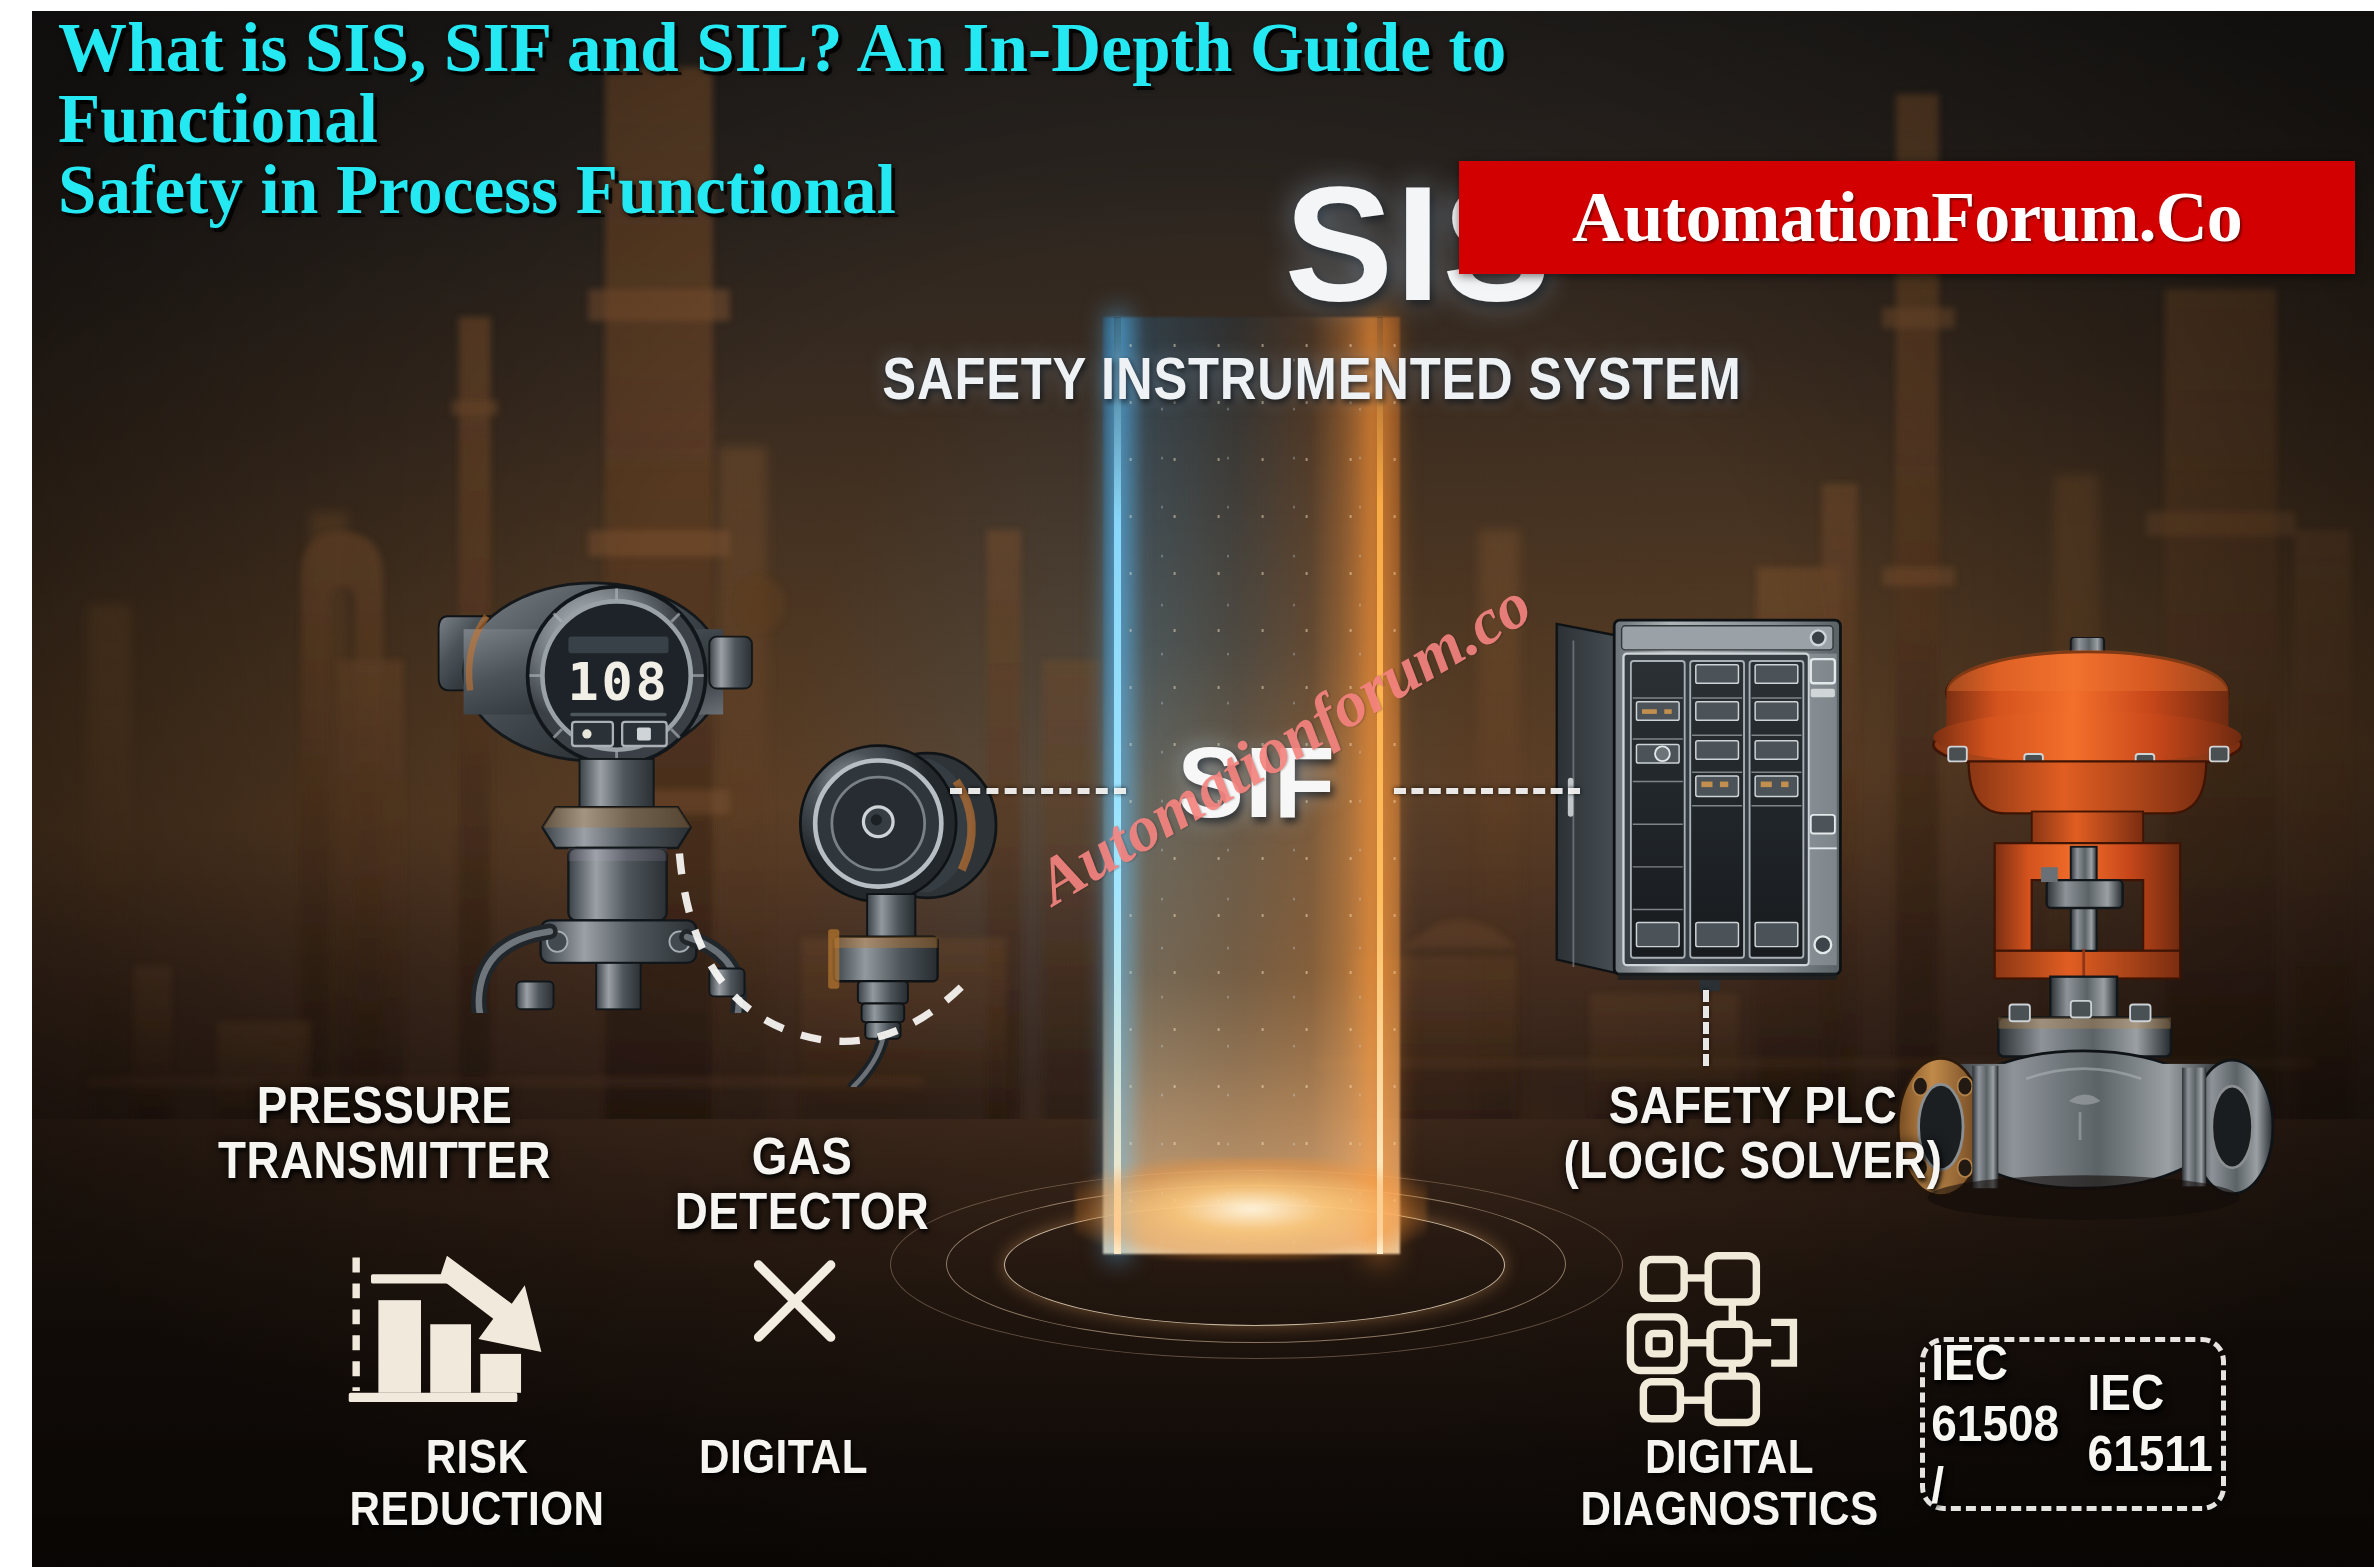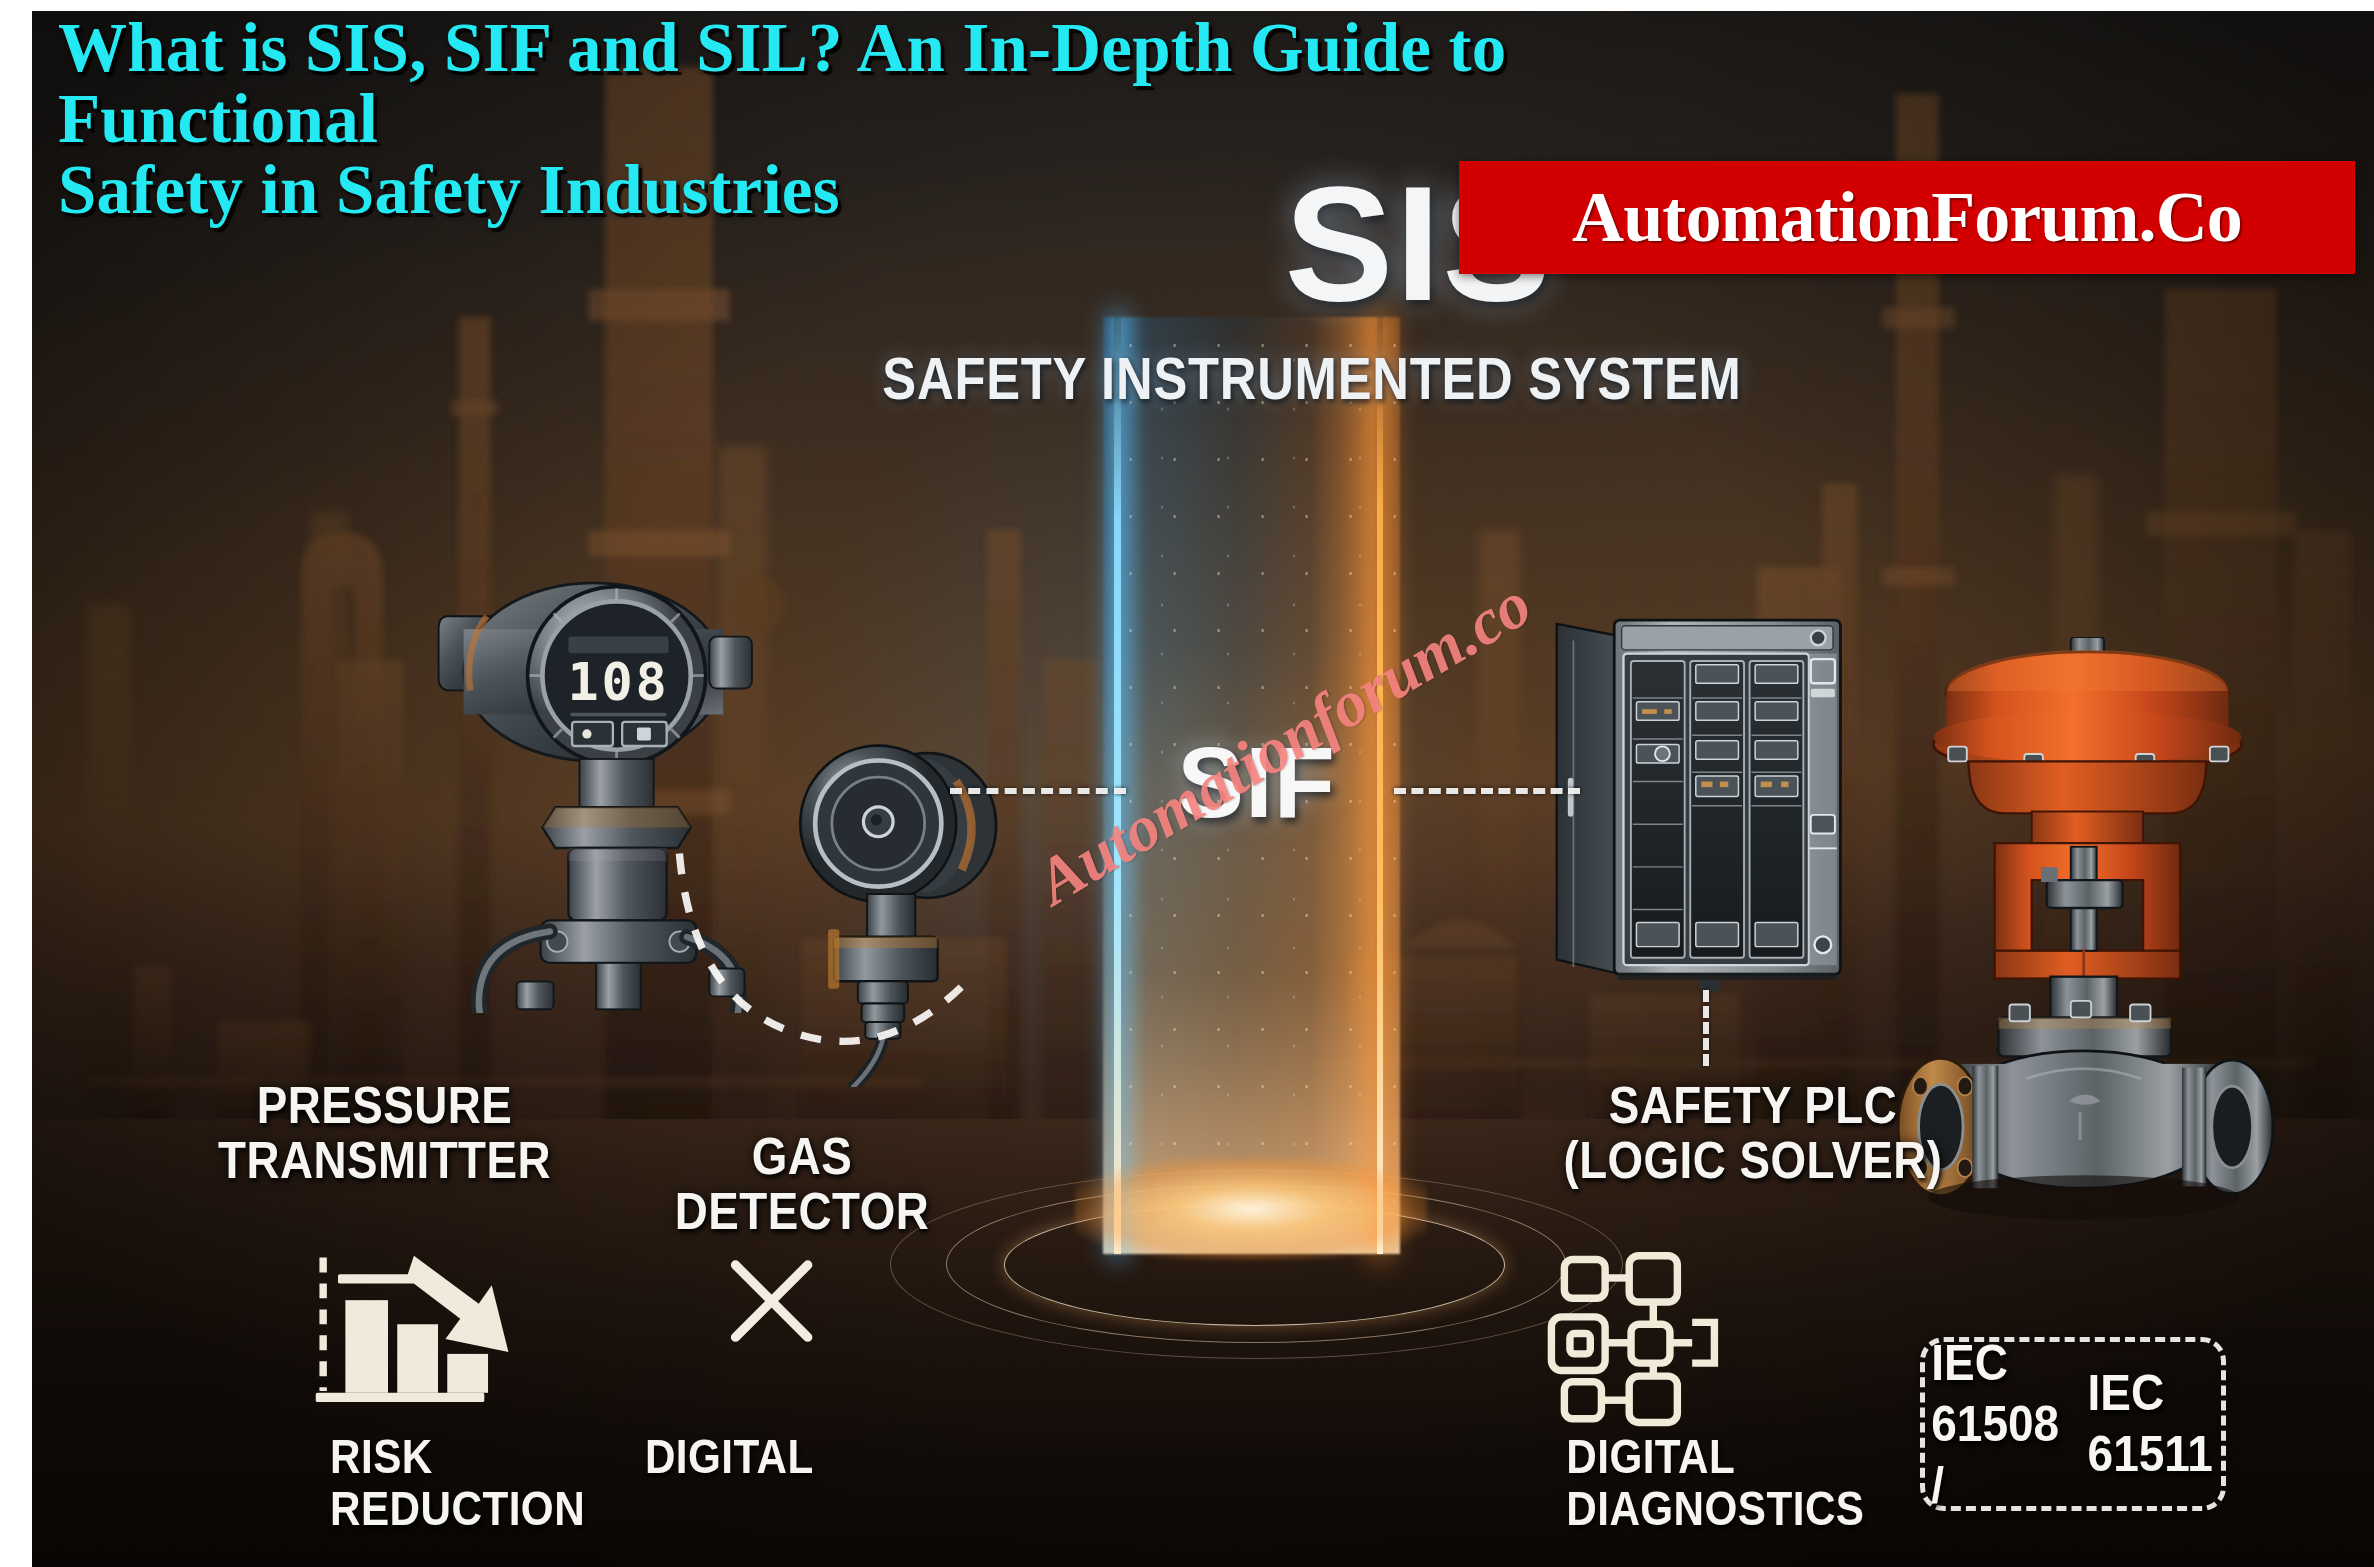--- a/index.html
+++ b/index.html
@@ -167,21 +167,21 @@
     font-family:"Liberation Sans Narrow","Liberation Sans",sans-serif;
     font-weight:700; color:#f6f5f1; letter-spacing:0.5px; line-height:1.06;
     transform:scaleX(.88); transform-origin:50% 50%;
     text-shadow:1.9px 2.8px 4.6px rgba(0,0,0,.92), 0 0 13px rgba(0,0,0,.7);
   }
   #cap-pt  { left:139px;  top:1067px; width:427px; font-size:52px; }
   #cap-gd  { left:566px;  top:1118px; width:408px; font-size:52px; }
   #cap-plc { left:1503px; top:1067px; width:436px; font-size:52px; }
 
   
-  .iconblock { position:absolute; z-index:35; }
+  .iconblock { position:absolute; z-index:35; text-align:center; }
   .iconblock .lbl {
     font-family:"Liberation Sans Narrow","Liberation Sans",sans-serif;
     font-weight:700; font-size:48px; color:#f6f5f1; line-height:1.08;
     letter-spacing:0.5px; transform:scaleX(.88); transform-origin:50% 50%;
     text-shadow:1.9px 2.8px 4.6px rgba(0,0,0,.92);
   }
   #blk-risk { left:278px;  top:1241px; width:334px; }
   #blk-dig  { left:594px;  top:1241px; width:315px; }
   #blk-diag { left:1512px; top:1241px; width:371px; }
 
@@ -705,21 +705,21 @@
       <div>IEC 61508 /</div>
       <div>IEC 61511</div>
     </div>
 
     <div class="grain"></div>
 
     <div id="watermark">Automationforum.co</div>
 
     <div id="title">
       <div>What is SIS, SIF and SIL? An In-Depth Guide to Functional</div>
-      <div>Safety in Safety Industries</div>
+      <div>Safety in Process Functional</div>
     </div>
 
     <div id="logo">
       <span>AutomationForum.Co</span>
     </div>
 
   </div>
 </div>
 
 

